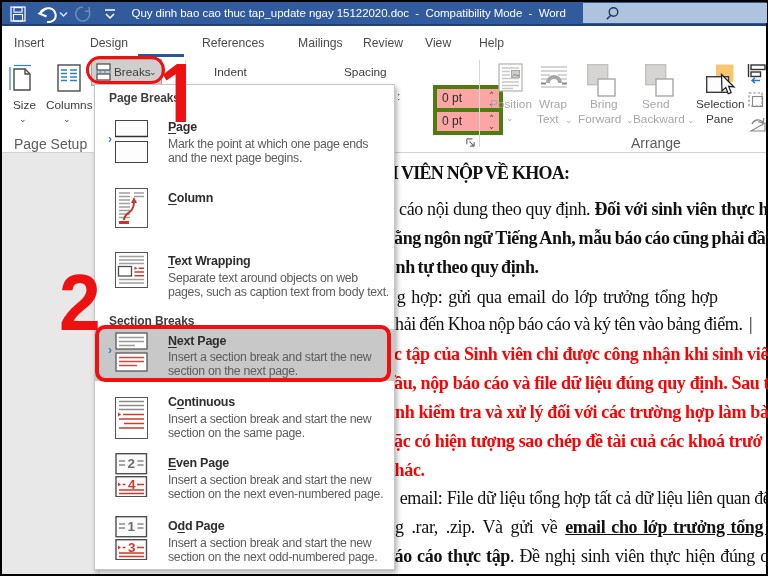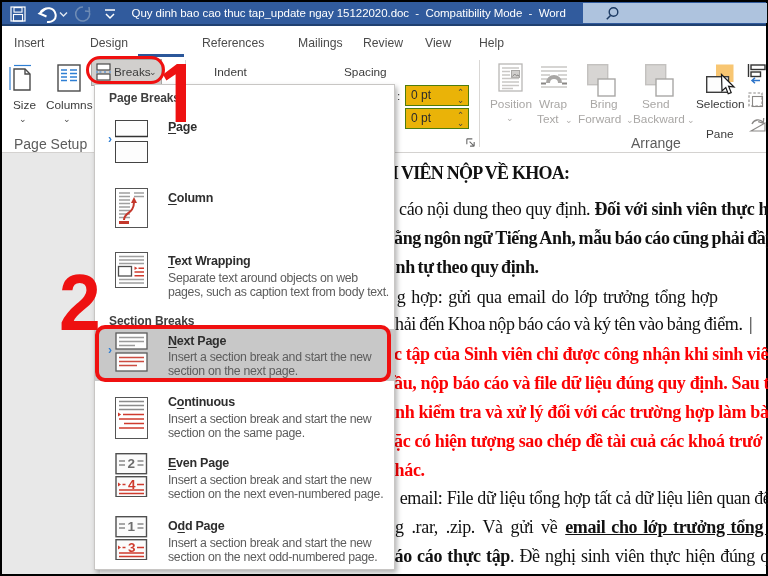--- a/index.html
+++ b/index.html
@@ -19,21 +19,21 @@
   
   #ribbon{left:2px;top:57px;width:764px;height:95px;background:#fff;border-bottom:1px solid #d4d2d0;}
   .rlabel{font-size:11.8px;color:#3b3b3b;white-space:nowrap;}
   .glabel{font-size:14px;color:#5c5c5c;white-space:nowrap;}
   .greyed{color:#a9a7a5;}
   .chev{font-size:9px;color:#4b4b4b;}
   .gchev{font-size:9px;color:#b0aeac;}
   #breaksbtn{left:89px;top:1.5px;width:69px;height:25px;background:#d1cfcd;border:1px solid #a9a7a5;}
   #redoval{left:84px;top:-1.5px;width:73px;height:22px;border:3px solid #f01010;border-radius:15px;z-index:60;}
   #vline1{left:477px;top:3px;width:1px;height:87px;background:#d9d7d5;}
-  .spin{width:62px;height:19px;border:1px solid #4d7c0f;background:#eab308;font-size:12px;color:#2b2b2b;}
+  .spin{width:62px;height:19px;border:4px solid #4d7c0f;background:#fca5a5;font-size:12px;color:#2b2b2b;margin-left:28px;}
   .spin .v{position:absolute;left:5px;top:2px;}
   .spinarr{position:absolute;right:4px;font-size:8.5px;color:#444;line-height:1;}
   
   #docarea{left:2px;top:153px;width:764px;height:421px;background:#e8e8e8;}
   #paper{left:98px;top:0px;width:666px;height:421px;background:#fff;}
   .dl{position:absolute;white-space:nowrap;font-family:"Liberation Serif",serif;
       font-size:18px;color:#111;letter-spacing:-0.36px;}
   .b{font-weight:bold;}
   .red{color:#fb0204;font-weight:bold;}
   
@@ -186,21 +186,21 @@
     <div class="abs rlabel greyed" style="left:640px;top:40px">Send</div>
     <div class="abs rlabel greyed" style="left:631px;top:55px">Backward</div>
     <div class="abs gchev" style="left:685px;top:58px">⌄</div>
 
     <svg class="abs" style="left:703px;top:5px" width="33" height="33" viewBox="0 0 33 33">
       <rect x="11" y="2.5" width="17.5" height="17.5" fill="#f8c672"></rect>
       <rect x="1.7" y="14.7" width="21.8" height="15.6" fill="#fdfdfd" stroke="#3c3c3c" stroke-width="1.4"></rect>
       <path d="M16.5 12.5 L29 25 L23.6 24.3 L26.2 30.6 L23.2 31.8 L20.8 25.6 L17 29 Z" fill="#fff" stroke="#1a1a1a" stroke-width="1.2"></path>
     </svg>
     <div class="abs rlabel" style="left:694px;top:40px">Selection</div>
-    <div class="abs rlabel" style="left:704px;top:70px">Pane</div>
+    <div class="abs rlabel" style="left:704px;top:55px">Pane</div>
     <div class="abs glabel" style="left:629px;top:78px">Arrange</div>
 
     <svg class="abs" style="left:744px;top:6px" width="22" height="80" viewBox="0 0 22 80">
       <g stroke="#333" stroke-width="1.4" fill="none">
         <path d="M2.5 1 L2.5 14"></path>
         <rect x="5" y="2" width="14" height="4.5"></rect>
         <rect x="5" y="9" width="9.5" height="4.5"></rect>
       </g>
       <path d="M6 17.5 L14 17.5 M9 14.8 L6 17.5 L9 20.2" stroke="#2e74c9" stroke-width="1.5" fill="none"></path>
       <g stroke="#8a8886" stroke-width="1.1" fill="none">
@@ -235,20 +235,21 @@
   <div id="menu" class="abs">
     <div class="mhead" style="top:6px">Page Breaks</div>
 
     <svg class="mico" style="top:35px" width="33" height="44" viewBox="0 0 33 44">
       <rect x="0.5" y="0.5" width="32" height="16" fill="#fdfdfd" stroke="#444" stroke-width="1"></rect>
       <rect x="0.5" y="21.5" width="32" height="21" fill="#fdfdfd" stroke="#444" stroke-width="1"></rect>
       <path d="M0 16.5 L33 16.5" stroke="#333" stroke-width="1.6"></path>
     </svg>
     <div class="marr" style="top:47px">›</div>
     <div class="mtitle" style="top:35px"><u>P</u>age</div>
+    <div class="mdesc" style="top:53px">Mark the point at which one page ends<br>and the next page begins.</div>
 
     <svg class="mico" style="top:103px" width="33" height="40" viewBox="0 0 33 40">
       <rect x="0.5" y="0.5" width="32" height="39" fill="#fff" stroke="#555" stroke-width="1"></rect>
       <g stroke="#a0a0a0" stroke-width="1.5">
         <path d="M4 5 L15 5 M4 8.5 L15 8.5 M4 12 L15 12 M4 15.5 L15 15.5 M4 19 L15 19 M4 22.5 L15 22.5 M4 26 L15 26 M4 29.5 L15 29.5"></path>
         <path d="M19 5 L29 5 M19 8.5 L29 8.5"></path>
       </g>
       <path d="M4 34.5 L14 34.5" stroke="#c4382c" stroke-width="3"></path>
       <path d="M9 32 C9 24 19 26 19 14" fill="none" stroke="#c4382c" stroke-width="2"></path>
       <path d="M16 15 L22 15 L19 9 Z" fill="#c4382c"></path>

